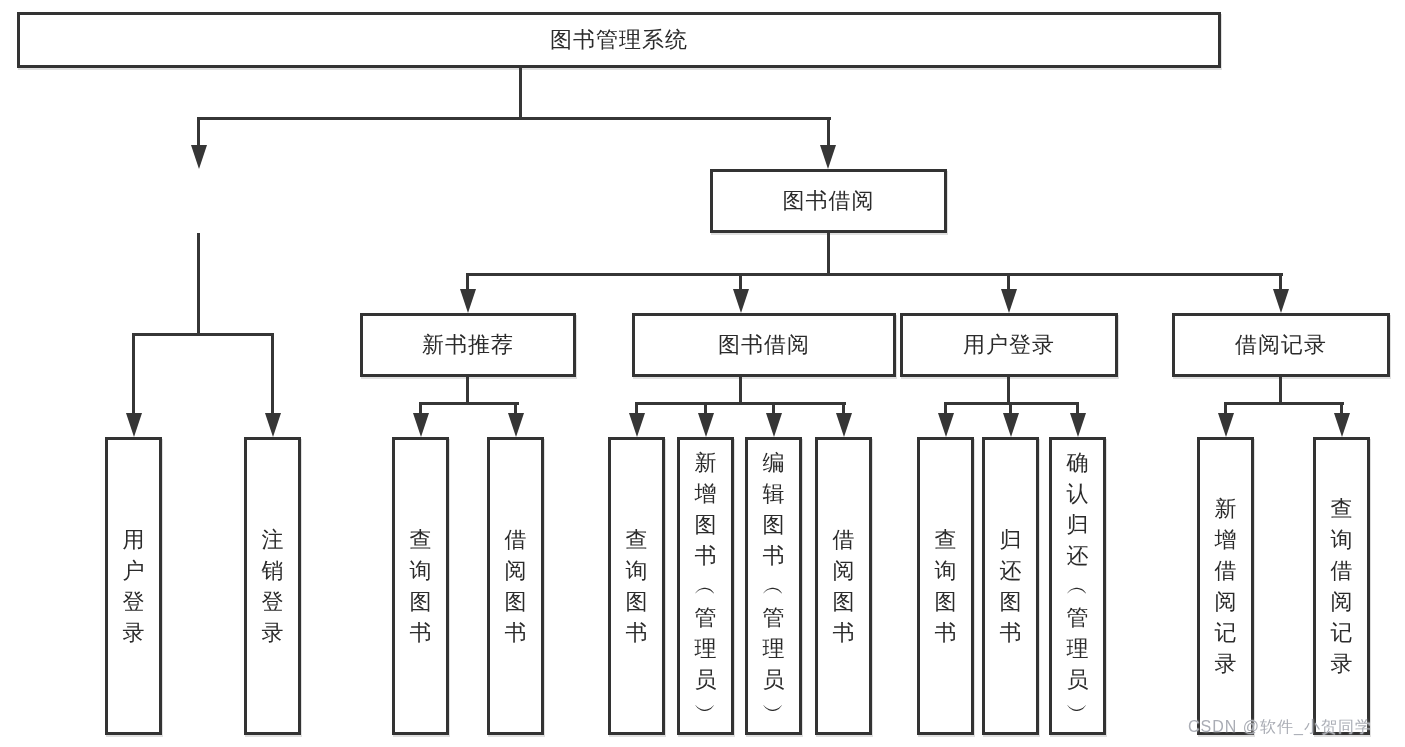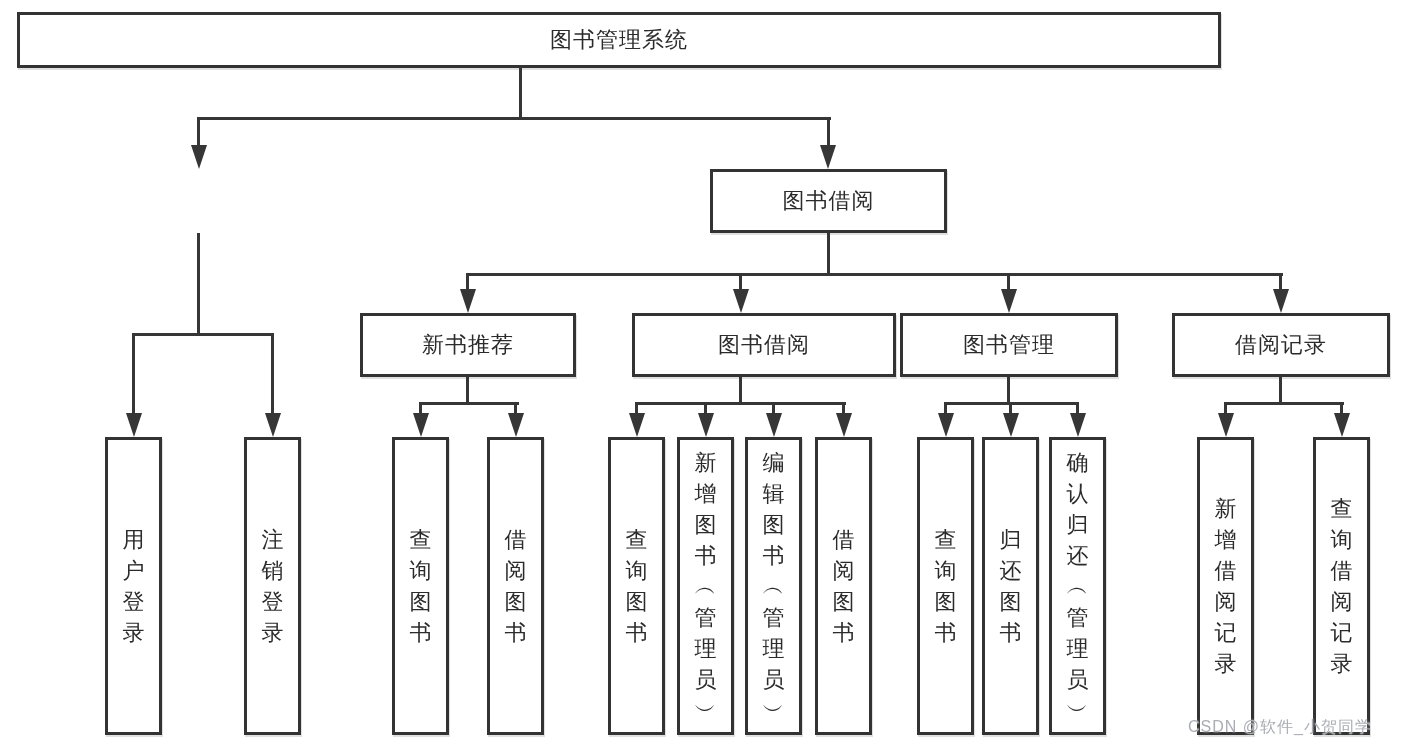--- a/index.html
+++ b/index.html
@@ -76,21 +76,21 @@
   <div class="arrow" style="left:1001px;top:289px"></div>
   <div class="arrow" style="left:1273px;top:289px"></div>
 
   <div class="box" style="left:360px;top:313px;width:216px;height:64px">
     <span>新书推荐</span>
   </div>
   <div class="box" style="left:632px;top:313px;width:264px;height:64px">
     <span>图书借阅</span>
   </div>
   <div class="box" style="left:900px;top:313px;width:218px;height:64px">
-    <span>图书管理</span>
+    <span>用户登录</span>
   </div>
   <div class="box" style="left:1172px;top:313px;width:218px;height:64px">
     <span>借阅记录</span>
   </div>
 
   <div class="v" style="left:466px;top:377px;height:27px"></div>
   <div class="h" style="left:419px;top:402px;width:100px"></div>
   <div class="v" style="left:419px;top:402px;height:14px"></div>
   <div class="v" style="left:514px;top:402px;height:14px"></div>
   <div class="arrow" style="left:413px;top:413px"></div>

